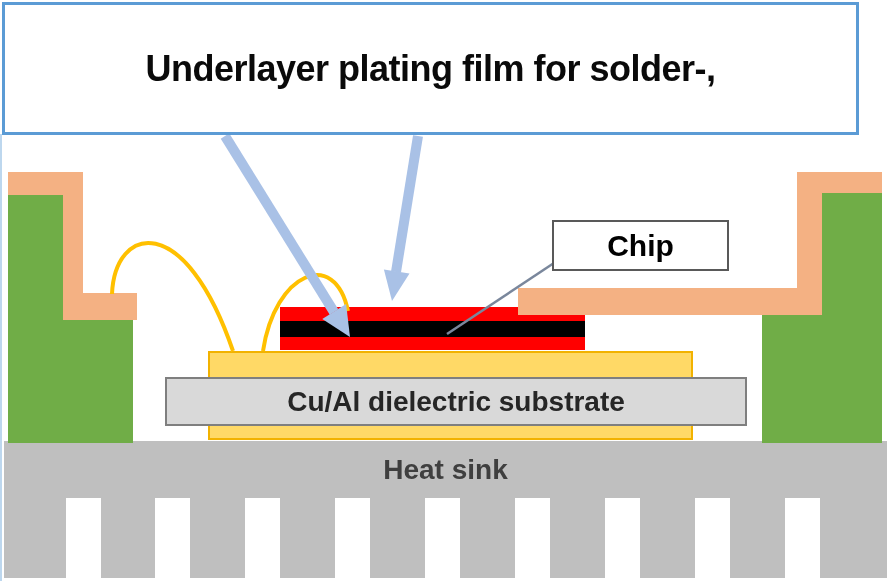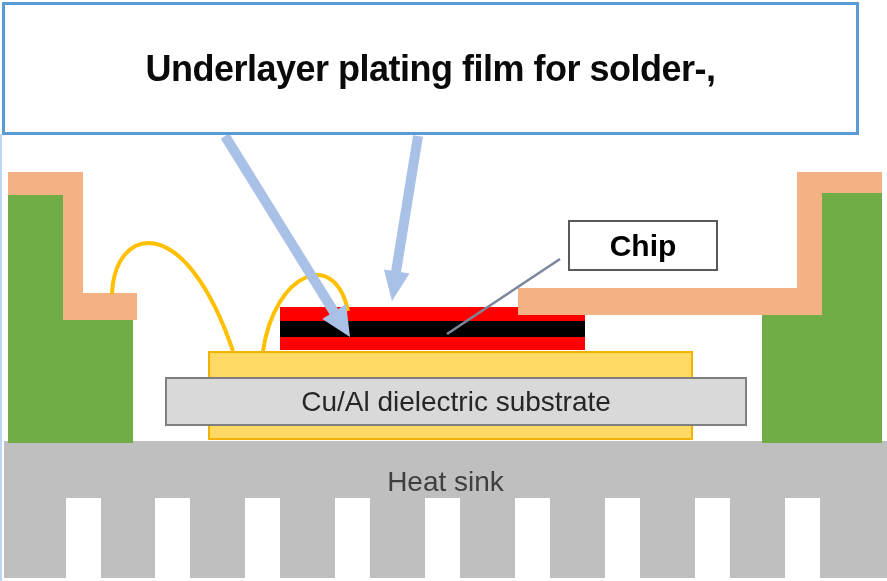--- a/index.html
+++ b/index.html
@@ -1,37 +1,37 @@
 <!DOCTYPE html>
 <html><head>
 <meta charset="utf-8">
 <style>
   html,body{margin:0;padding:0;background:#fff;}
   #canvas{
     position:relative;width:887px;height:581px;background:#ffffff;
     overflow:hidden;font-family:"Liberation Sans",sans-serif;
   }
-  .abs{position:absolute;}
+  .abs{position:absolute;font-weight:bold;}
 
   
   .title-box{
     left:2px;top:2px;width:851px;height:127px;
     border:3px solid #5B9BD5;background:#ffffff;
     display:flex;align-items:center;justify-content:center;
     text-align:center;font-weight:bold;font-size:36px;line-height:46px;color:#0a0a0a;
     letter-spacing:-0.5px;
   }
 
   
   .edge-line{left:0;top:134px;width:2px;height:447px;background:#BDD7EE;}
 
   
   .heatsink-slab{
     left:4px;top:441px;width:883px;height:57px;background:#BFBFBF;
-    display:flex;align-items:flex-end;justify-content:center;
+    display:flex;align-items:center;justify-content:center;
     font-size:28px;color:#3f3f3f;
   }
   .fins{left:4px;top:498px;width:883px;height:80px;background:#BFBFBF;}
   .fin-slot{position:absolute;top:0;width:35px;height:80px;background:#ffffff;}
 
   
   .green{background:#70AD47;}
   .g-left-a{left:8px;top:195px;width:55px;height:248px;}
   .g-left-b{left:8px;top:320px;width:125px;height:123px;}
   .g-right-a{left:822px;top:193px;width:60px;height:250px;}
@@ -58,21 +58,21 @@
   
   .sub-band{
     left:165px;top:377px;width:582px;height:49px;
     background:#D9D9D9;border:2px solid #7F7F7F;box-sizing:border-box;
     display:flex;align-items:center;justify-content:center;
     font-size:28px;color:#262626;
   }
 
   
   .chip-box{
-    left:568px;top:220px;width:150px;height:51px;
+    left:552px;top:220px;width:177px;height:51px;
     background:#ffffff;border:2px solid #595959;box-sizing:border-box;
     display:flex;align-items:center;justify-content:center;
     font-weight:bold;font-size:30px;color:#000000;
   }
 
   svg.overlay{position:absolute;left:0;top:0;pointer-events:none;}
 </style>
 </head>
 <body>
 

